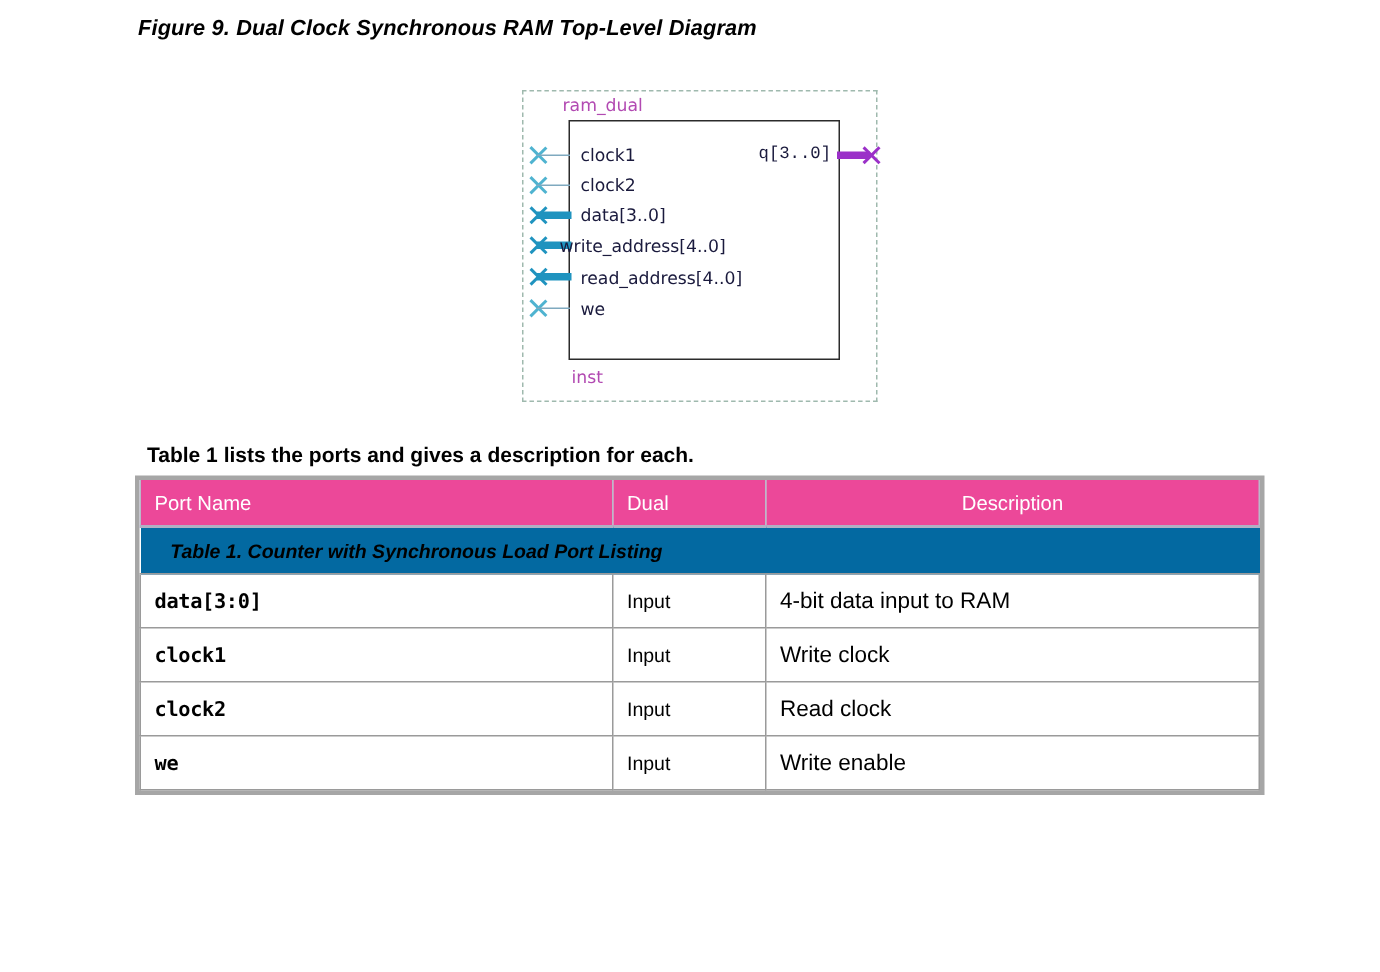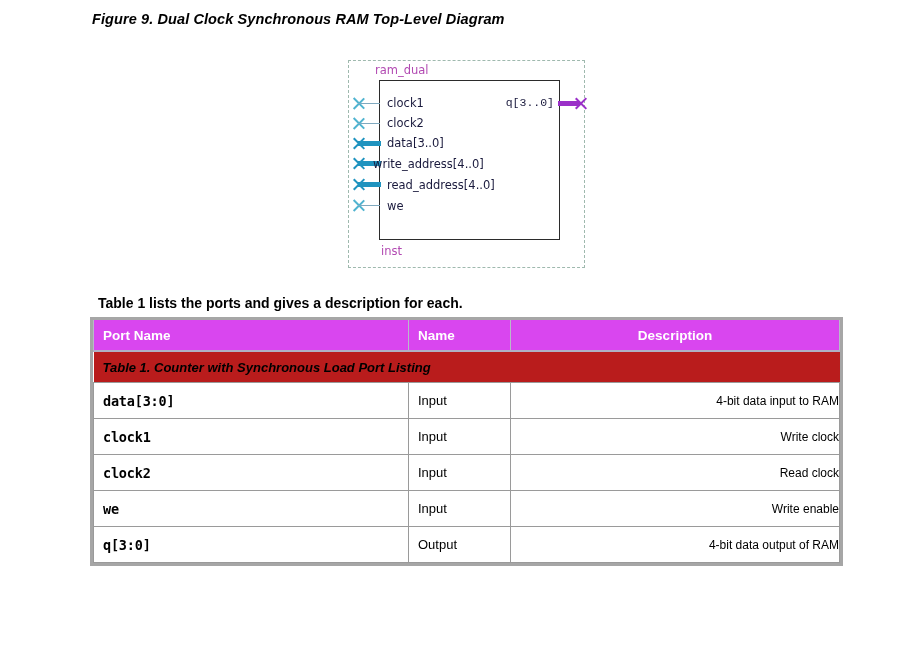--- a/index.html
+++ b/index.html
@@ -152,32 +152,32 @@
   }
   table.ports td, table.ports th {
     border: 1px solid #9a9a9a;
     padding: 0;
     vertical-align: middle;
   }
   .tbl-title-cell {
     border: none !important;
     border-bottom: 1px solid #9a9a9a !important;
     height: 30px;
-    padding: 0 9px !important;
+    padding: 0 20px !important;
     font-size: 13px;
     font-weight: bold;
     font-style: italic;
     color: #000;
-    background: #b91c1c;
+    background: #0369a1;
   }
   thead th {
-    background: #d946ef;
+    background: #ec4899;
     color: #ffffff;
     font-size: 13.5px;
-    font-weight: bold;
+    font-weight: normal;
     height: 30px;
     border: 1px solid #b9b9c9 !important;
     border-top: none !important;
     border-bottom: 2px solid #b0b0c4 !important;
   }
   th.col-port { text-align: left; padding-left: 9px !important; }
   th.col-type { text-align: left; padding-left: 9px !important; }
   th.col-desc { text-align: center; }
 
   td.c-port {
@@ -187,24 +187,23 @@
     padding-left: 9px !important;
     height: 35px;
     letter-spacing: -0.2px;
   }
   td.c-type {
     font-size: 13px;
     padding-left: 9px !important;
     height: 35px;
   }
   td.c-desc {
-    font-size: 12px;
+    font-size: 15px;
     padding-left: 9px !important;
     height: 35px;
-    text-align: right;
   }
 </style>
 </head>
 <body>
 
 <div class="figure-caption">Figure 9. Dual Clock Synchronous RAM Top-Level Diagram</div>
 
 <div class="diagram-wrap">
 
   <div class="diagram-dashed"></div>
@@ -251,21 +250,21 @@
 <div class="port-table">
   <table class="ports">
     <tbody>
       <tr>
         <td class="tbl-title-cell" colspan="3">Table 1. Counter with Synchronous Load Port Listing</td>
       </tr>
     </tbody>
     <thead>
       <tr>
         <th class="col-port" style="width:305px;">Port Name</th>
-        <th class="col-type" style="width:92px;">Name</th>
+        <th class="col-type" style="width:92px;">Dual</th>
         <th class="col-desc">Description</th>
       </tr>
     </thead>
     <tbody>
       <tr>
         <td class="c-port">data[3:0]</td>
         <td class="c-type">Input</td>
         <td class="c-desc">4-bit data input to RAM</td>
       </tr>
       <tr>
@@ -275,21 +274,16 @@
       </tr>
       <tr>
         <td class="c-port">clock2</td>
         <td class="c-type">Input</td>
         <td class="c-desc">Read clock</td>
       </tr>
       <tr>
         <td class="c-port">we</td>
         <td class="c-type">Input</td>
         <td class="c-desc">Write enable</td>
-      </tr>
-      <tr>
-        <td class="c-port">q[3:0]</td>
-        <td class="c-type">Output</td>
-        <td class="c-desc">4-bit data output of RAM</td>
       </tr>
     </tbody>
   </table>
 </div>
 
 </body></html>

